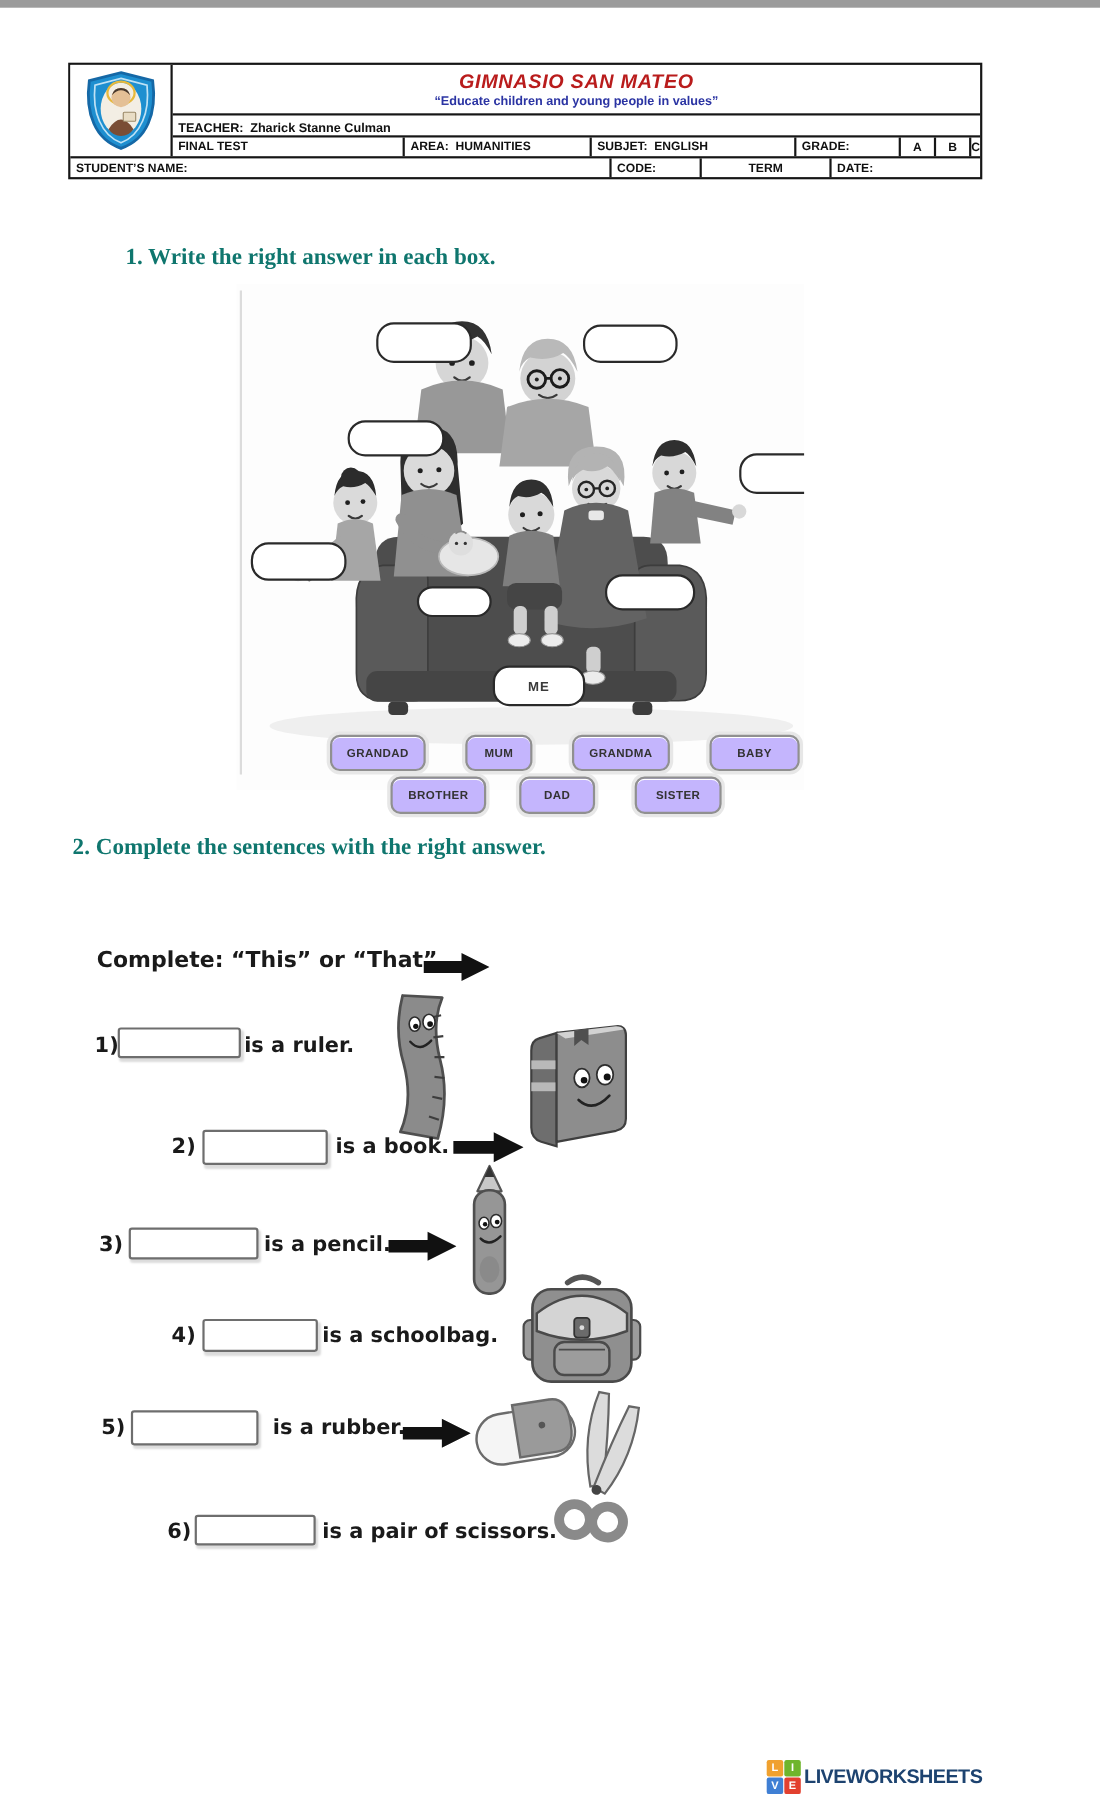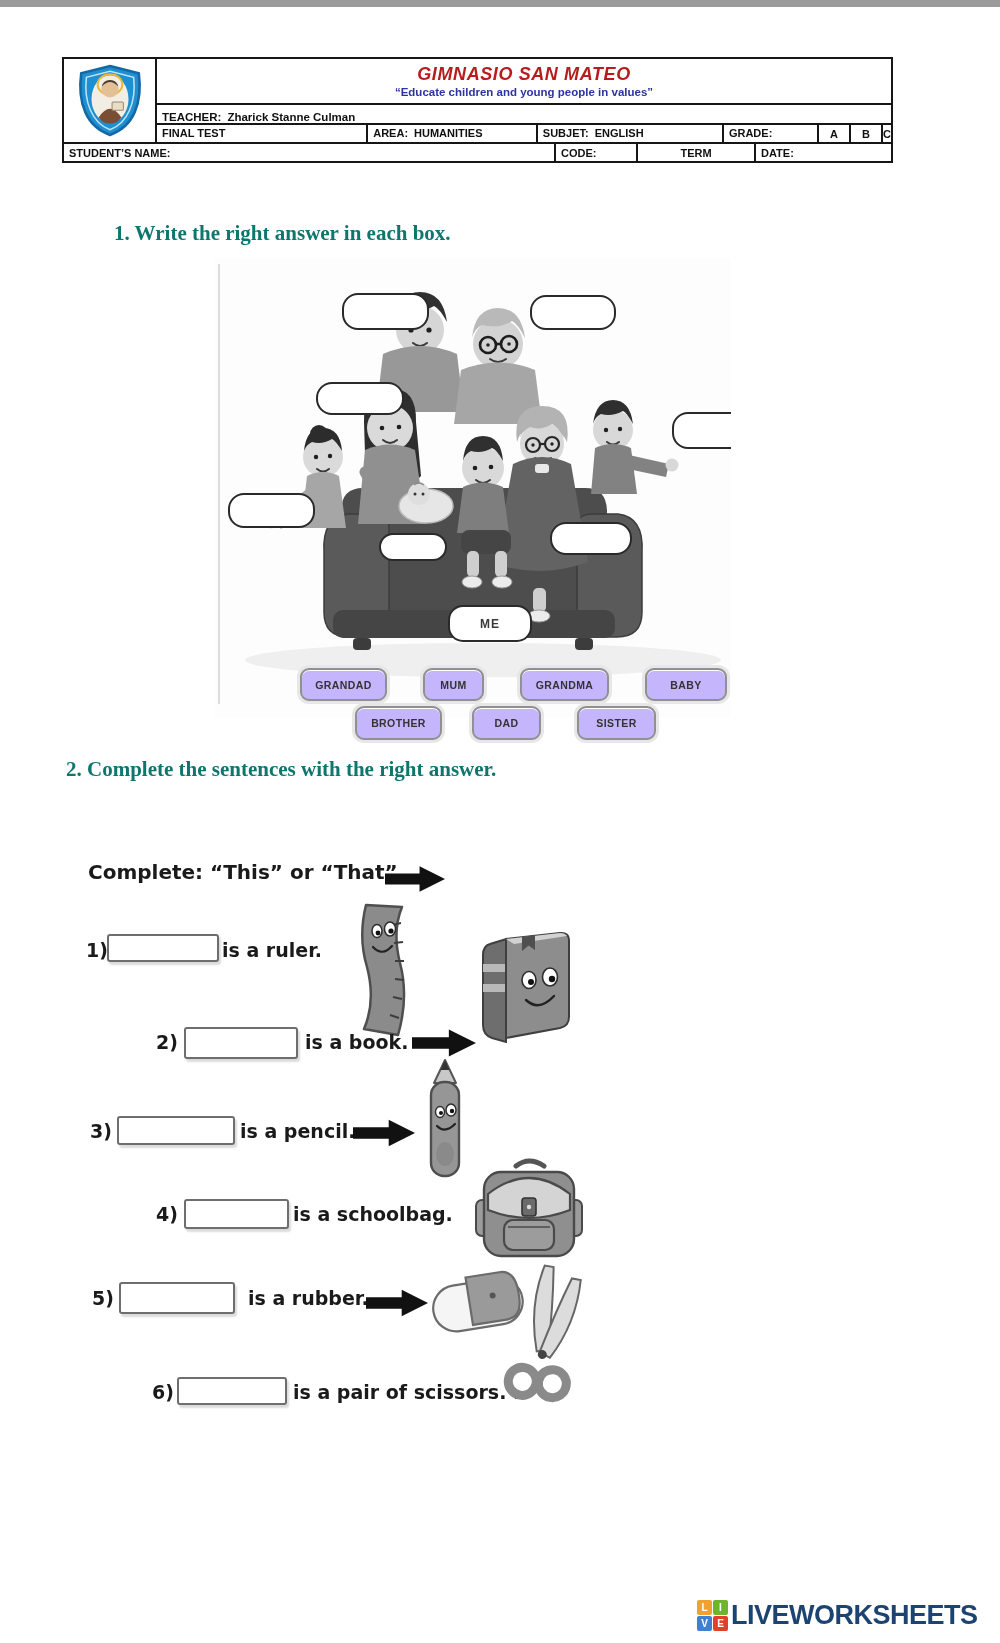--- a/index.html
+++ b/index.html
@@ -49,21 +49,21 @@
   .wtext{position:absolute;font-family:"DejaVu Sans",sans-serif;font-weight:600;font-size:19px;color:#1a1a1a;white-space:nowrap;}
   .wnum{position:absolute;font-family:"DejaVu Sans",sans-serif;font-weight:600;font-size:19px;color:#1a1a1a;}
   .wbox{position:absolute;background:#fff;border:2px solid #6e6e6e;border-radius:3px;
         box-shadow:2px 3px 2px rgba(0,0,0,.14);}
   .arrow{position:absolute;}
 
   
   .brandwrap{position:absolute;left:697px;top:1600px;display:flex;align-items:center;gap:3px;}
   .brandgrid{width:31px;height:31px;display:grid;grid-template-columns:15px 15px;grid-template-rows:15px 15px;gap:1px;}
   .brandsq{display:flex;align-items:center;justify-content:center;color:#fff;font-weight:bold;font-size:10px;border-radius:2px;}
-  .brandtext{font-weight:bold;font-size:27px;color:#1d4370;letter-spacing:-0.5px;font-family:"Liberation Sans",sans-serif;}
+  .brandtext{font-weight:bold;font-size:18px;color:#1d4370;letter-spacing:-0.5px;font-family:"Liberation Sans",sans-serif;}
 </style>
 </head>
 <body>
 
 <div class="page">
   <div class="topbar"></div>
 
   <div class="hdr">
     <div class="hdr-top">
       <div class="logo-cell">

